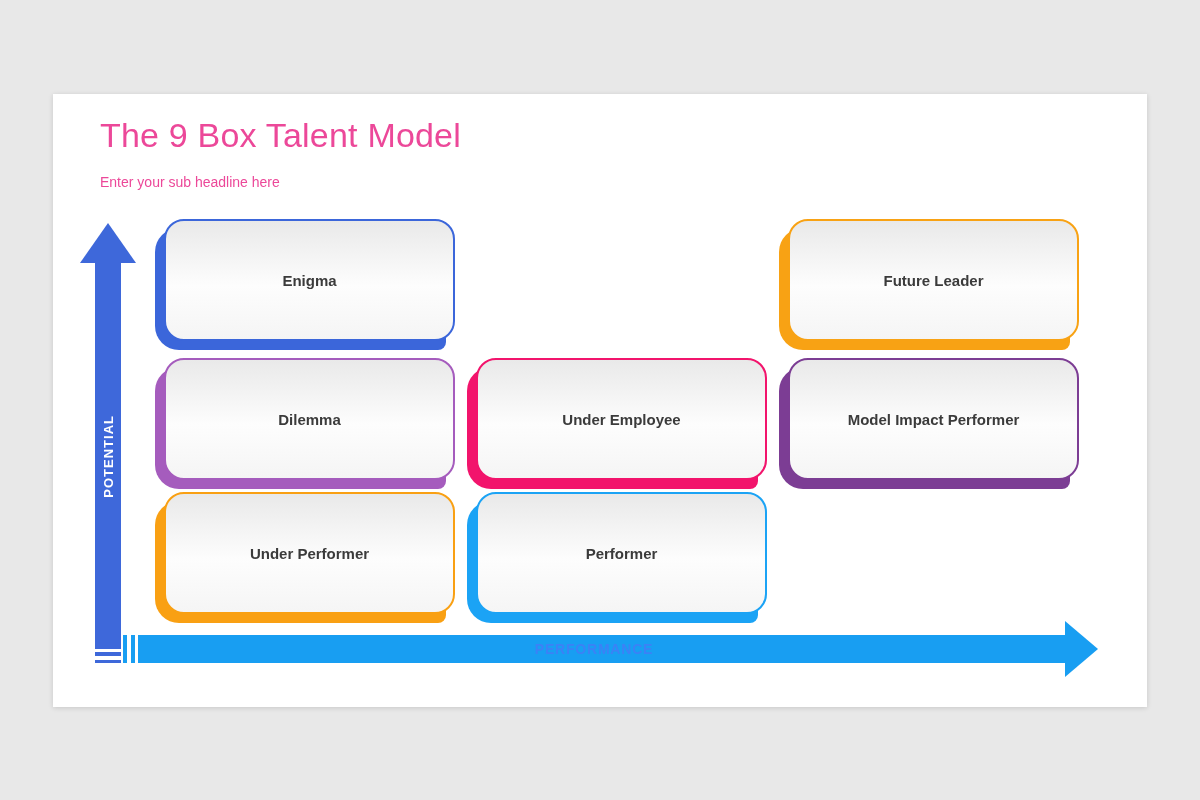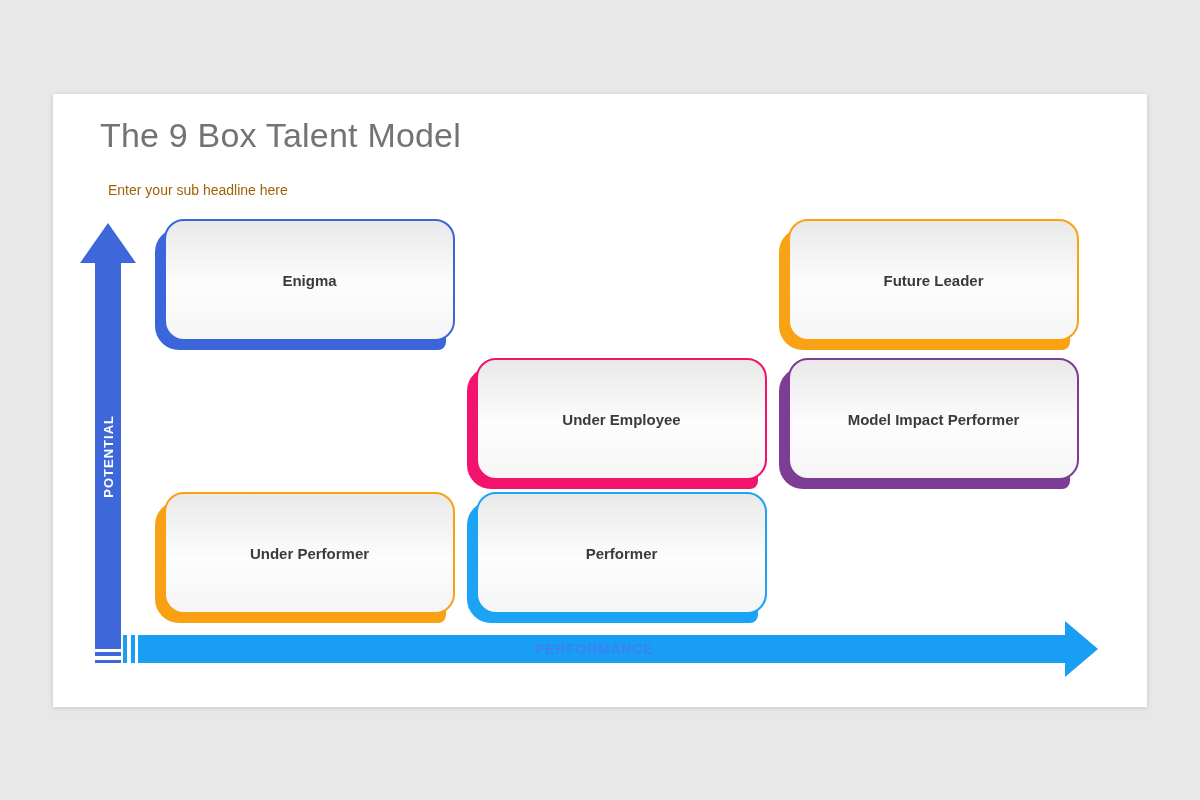--- a/index.html
+++ b/index.html
@@ -11,25 +11,25 @@
   }
 
   .slide {
     position:absolute; left:53px; top:94px; width:1094px; height:613px;
     background:#ffffff;
     box-shadow:0 1px 5px rgba(0,0,0,0.14);
   }
 
   .title {
     position:absolute; left:47px; top:22px; margin:0;
-    font-size:34px; font-weight:500; color:#737373; letter-spacing:0.2px;
+    font-size:34px; font-weight:500; color:#ec4899; letter-spacing:0.2px;
   }
   .subtitle {
-    position:absolute; left:47px; top:80px; margin:8px;
-    font-size:14px; font-weight:400; color:#a16207;
+    position:absolute; left:47px; top:80px; margin:0;
+    font-size:14px; font-weight:400; color:#ec4899;
   }
 
   
   .box { position:absolute; width:300px; height:131px; }
   .c0 { left:102px; } .c1 { left:414px; } .c2 { left:726px; }
   .r0 { top:125px; }  .r1 { top:264px; } .r2 { top:398px; }
 
   .box-back {
     position:absolute; left:0; top:9px; width:291px; height:122px;
     background:var(--accent);
@@ -122,20 +122,26 @@
       <span class="box-label">Enigma</span>
     </div>
   </div>
   <div class="box r0 c2" style="--accent: #f8a214;">
     <div class="box-back"></div>
     <div class="box-card">
       <span class="box-label">Future Leader</span>
     </div>
   </div>
 
+  <div class="box r1 c0" style="--accent: #a55cbd;">
+    <div class="box-back"></div>
+    <div class="box-card">
+      <span class="box-label">Dilemma</span>
+    </div>
+  </div>
   <div class="box r1 c1" style="--accent: #f2146c;">
     <div class="box-back"></div>
     <div class="box-card">
       <span class="box-label">Under Employee</span>
     </div>
   </div>
   <div class="box r1 c2" style="--accent: #7c3d94;">
     <div class="box-back"></div>
     <div class="box-card">
       <span class="box-label">Model Impact Performer</span>

